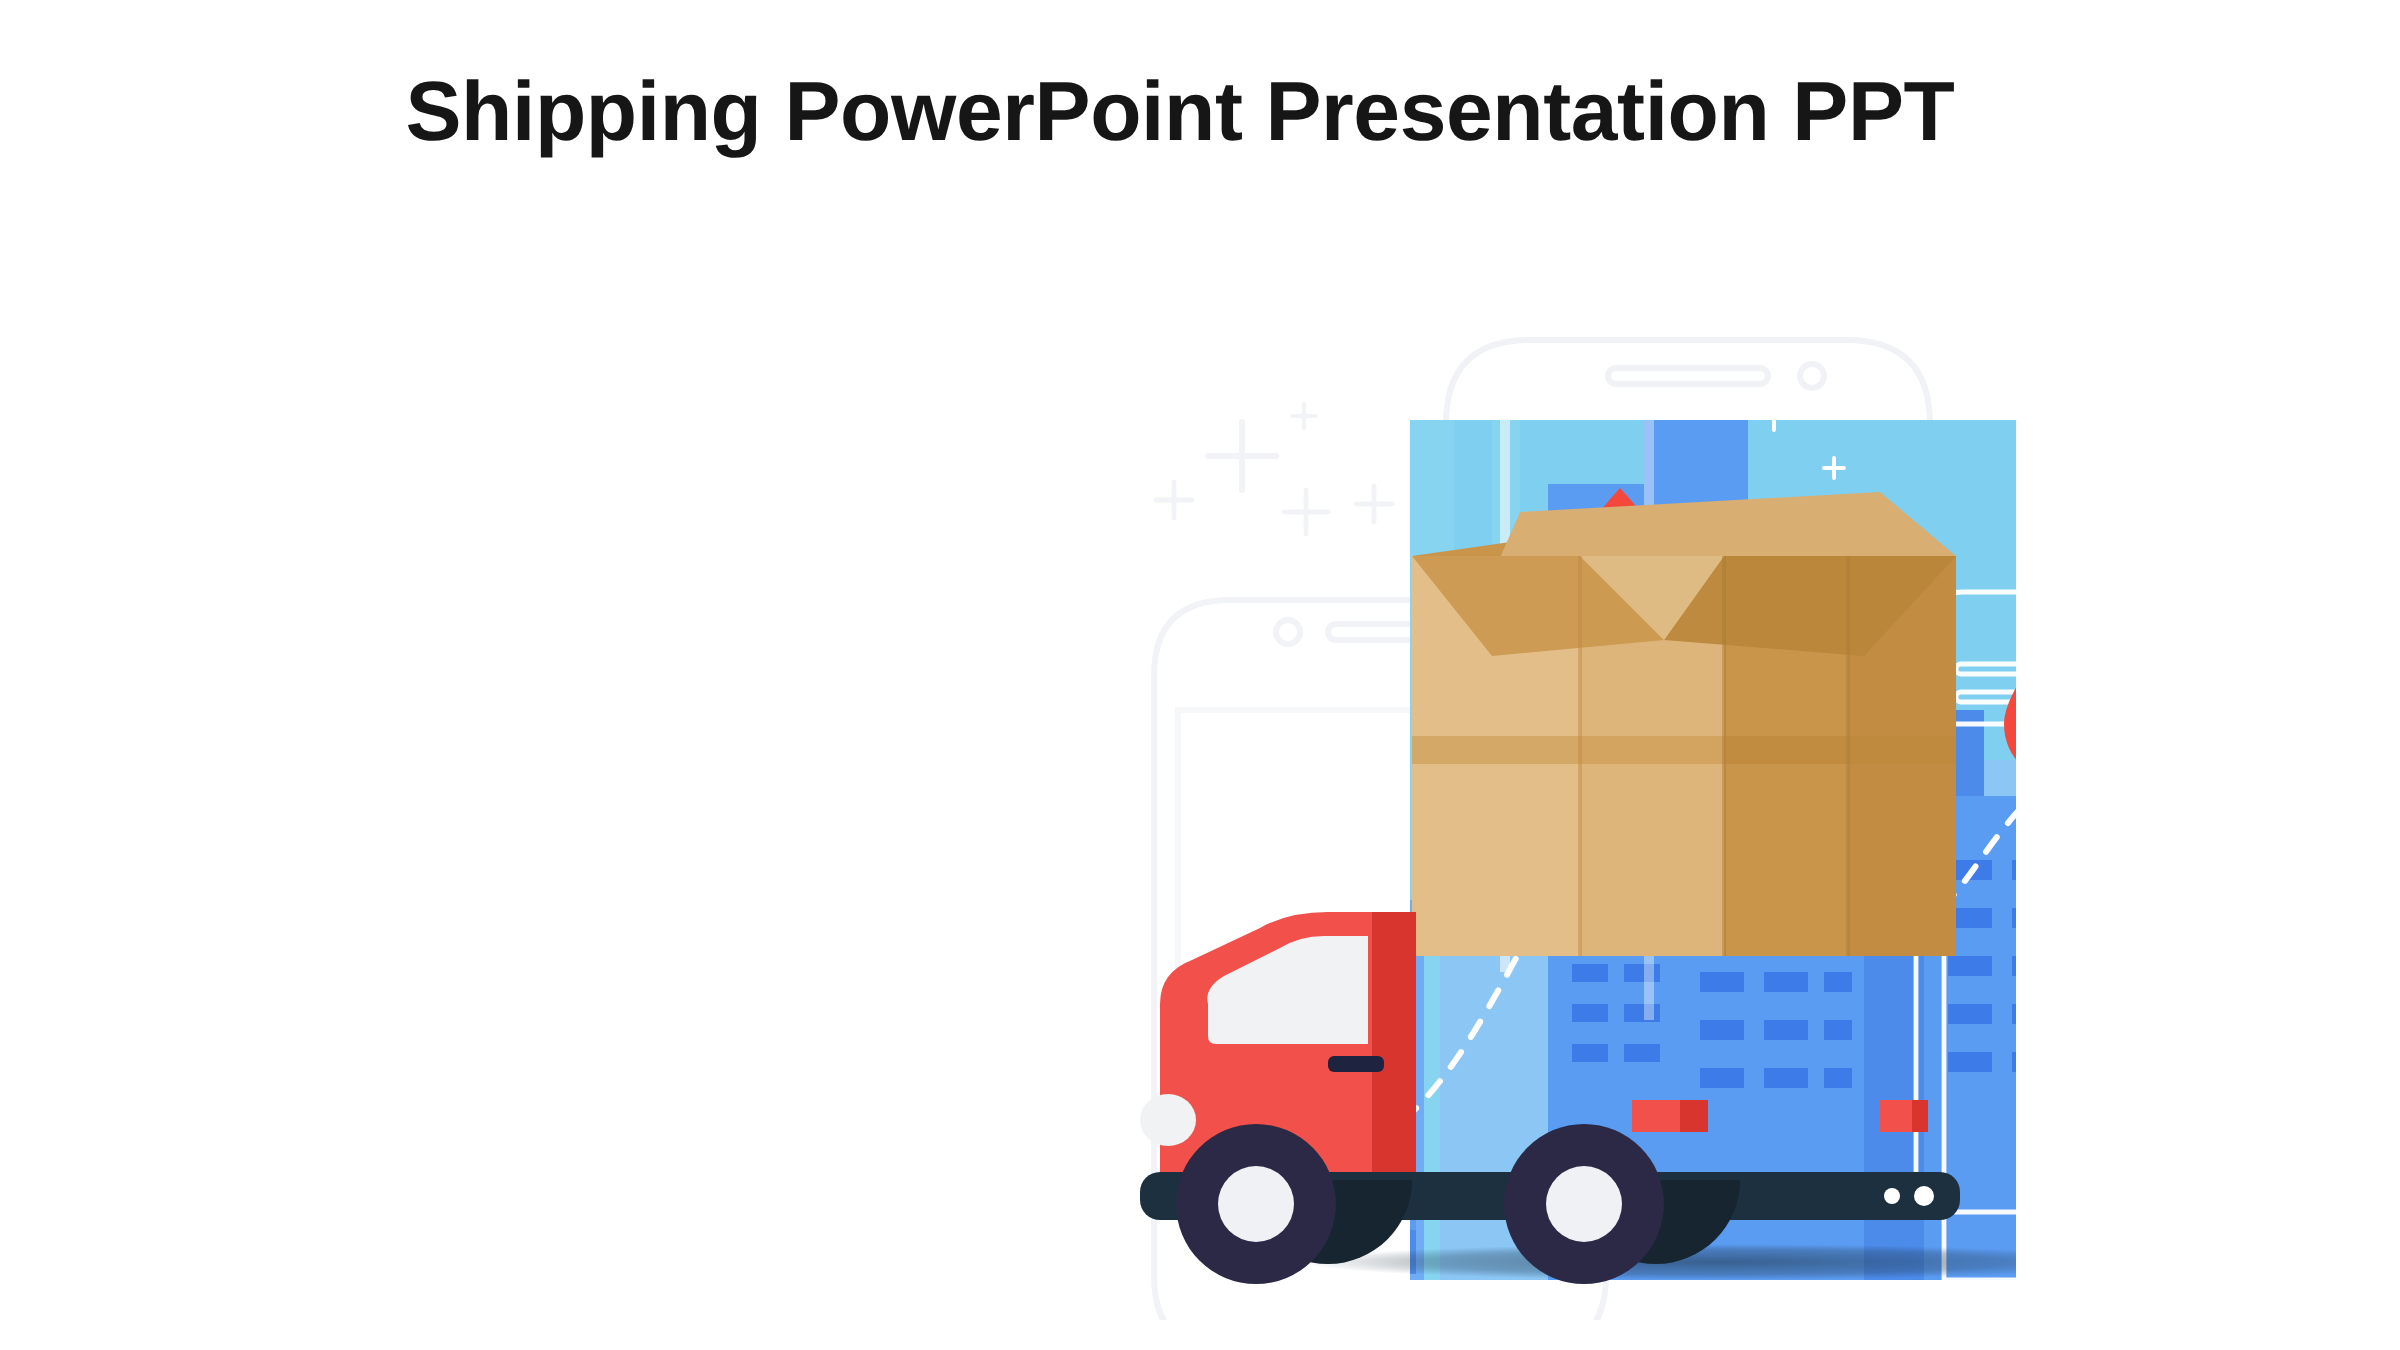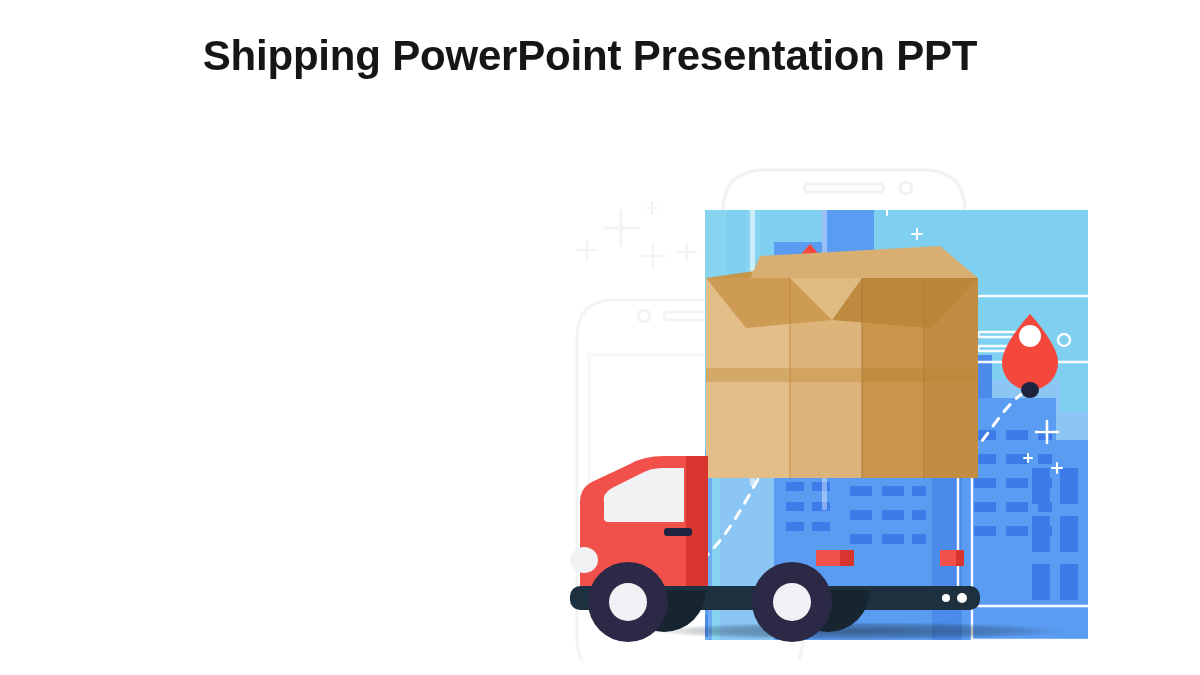--- a/index.html
+++ b/index.html
@@ -2,21 +2,21 @@
 <html><head>
 <meta charset="utf-8">
 <style>
   html, body {
     margin: 0;
     padding: 0;
     background: #ffffff;
   }
   #slide {
     position: relative;
-    width: 1088px;
+    width: 1008px;
     height: 675px;
     background: #ffffff;
     overflow: hidden;
     font-family: "Liberation Sans", sans-serif;
   }
 
   
   #slide-title {
     position: absolute;
     left: 0;

